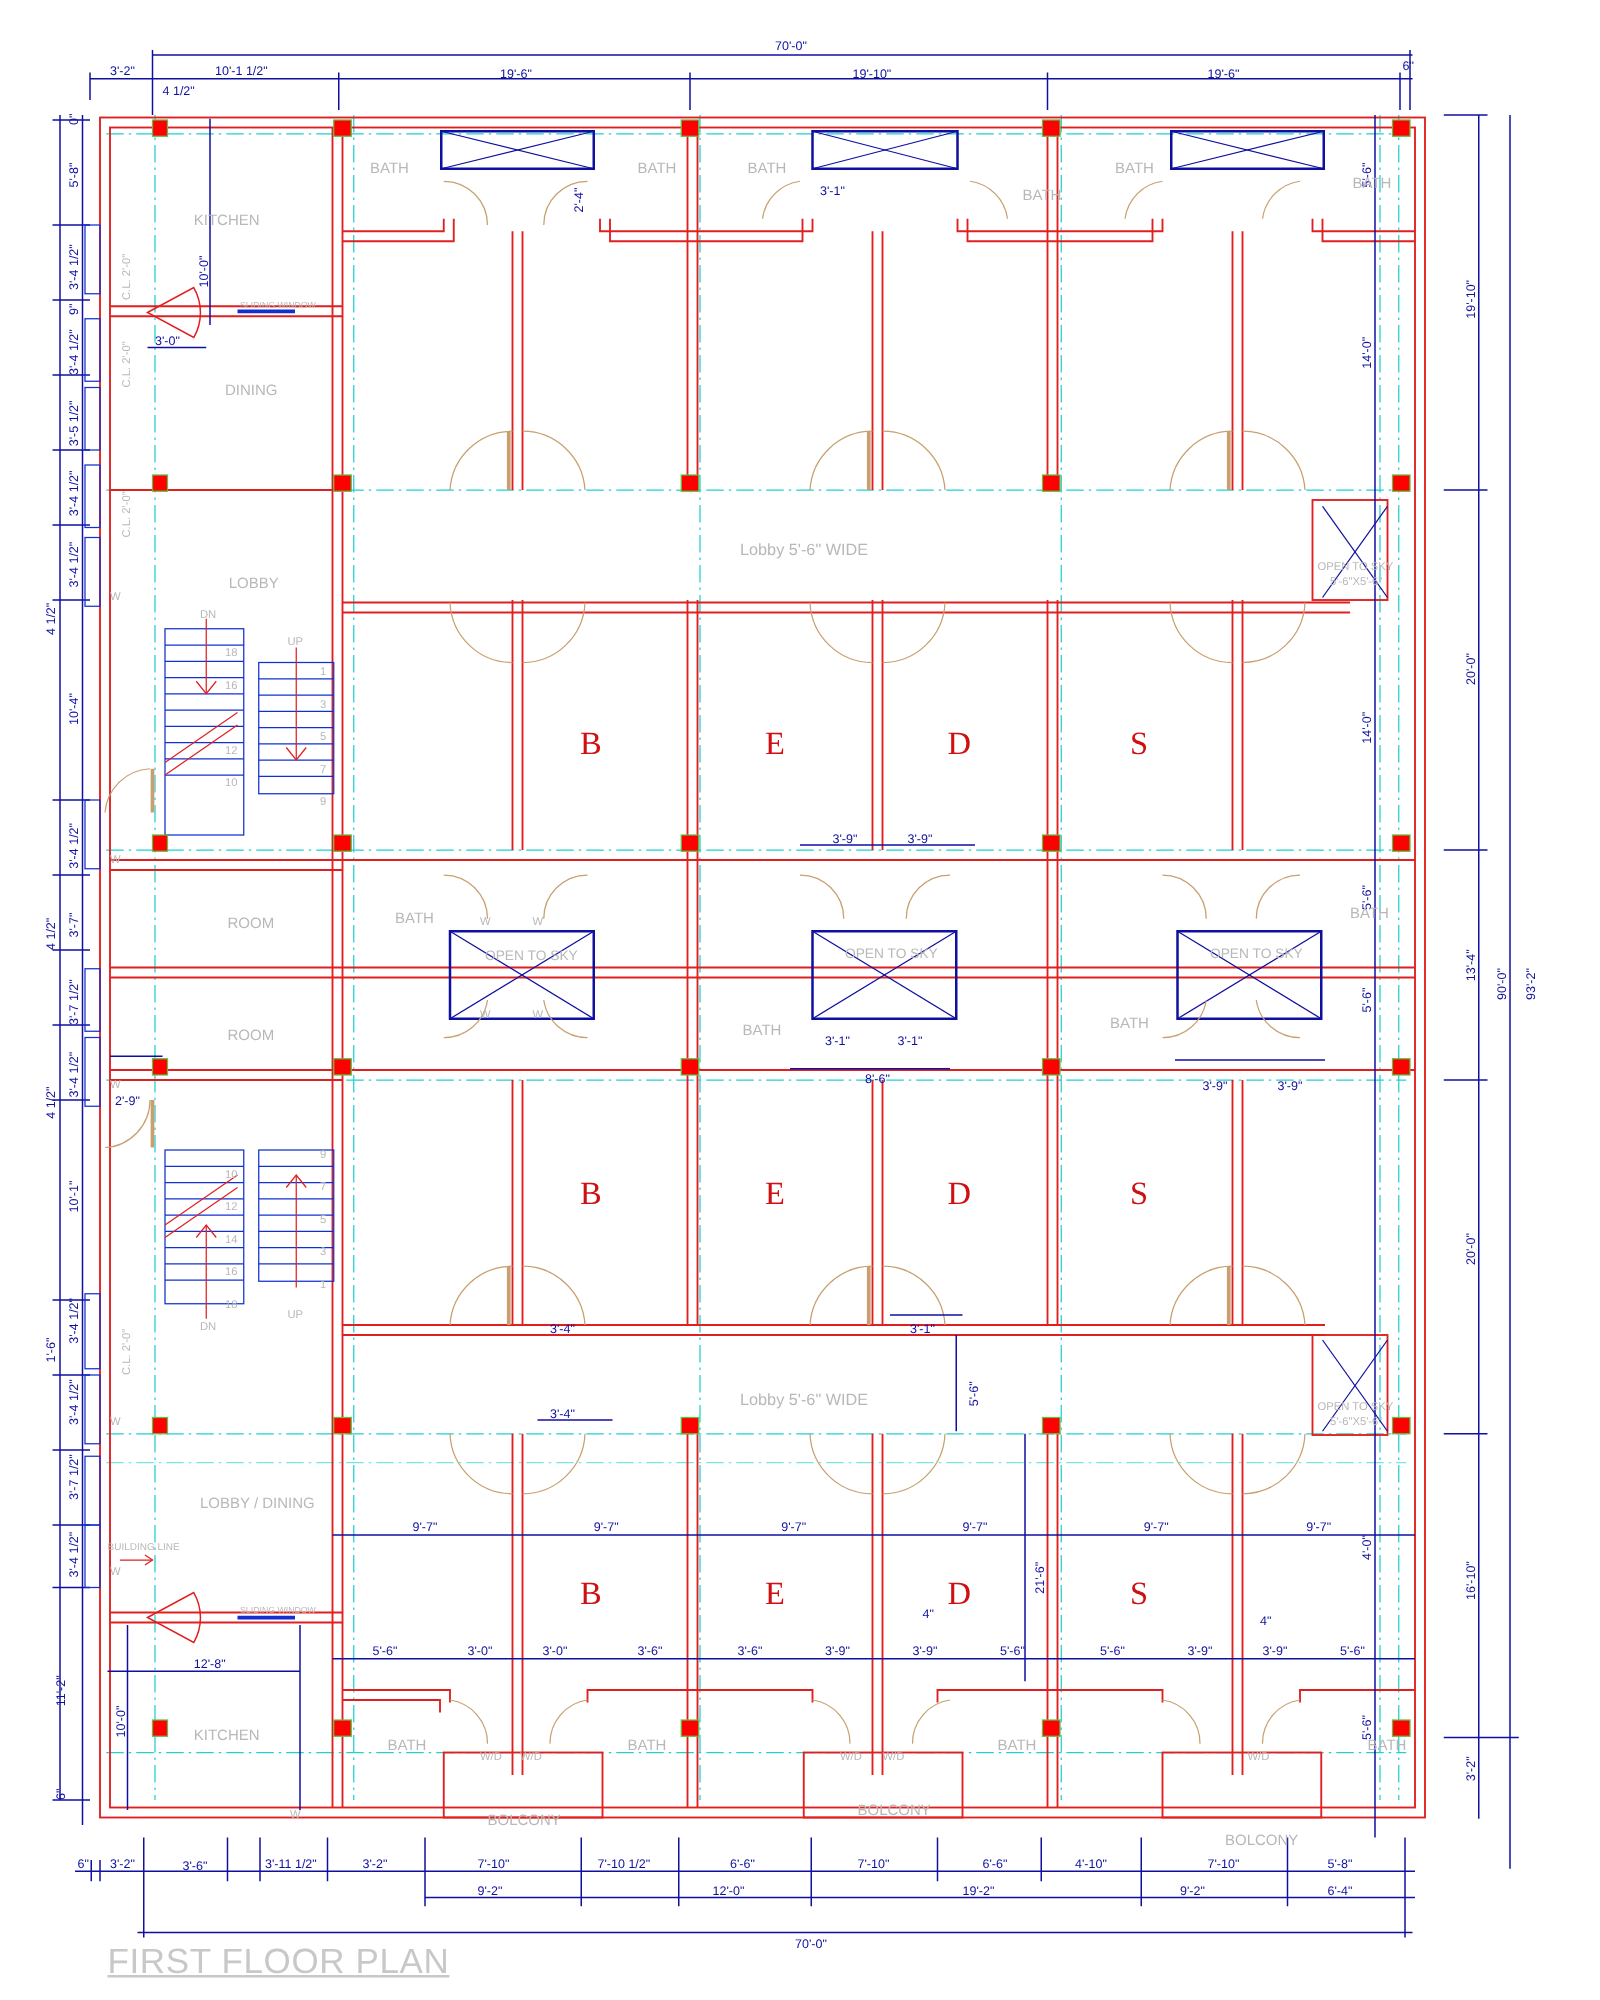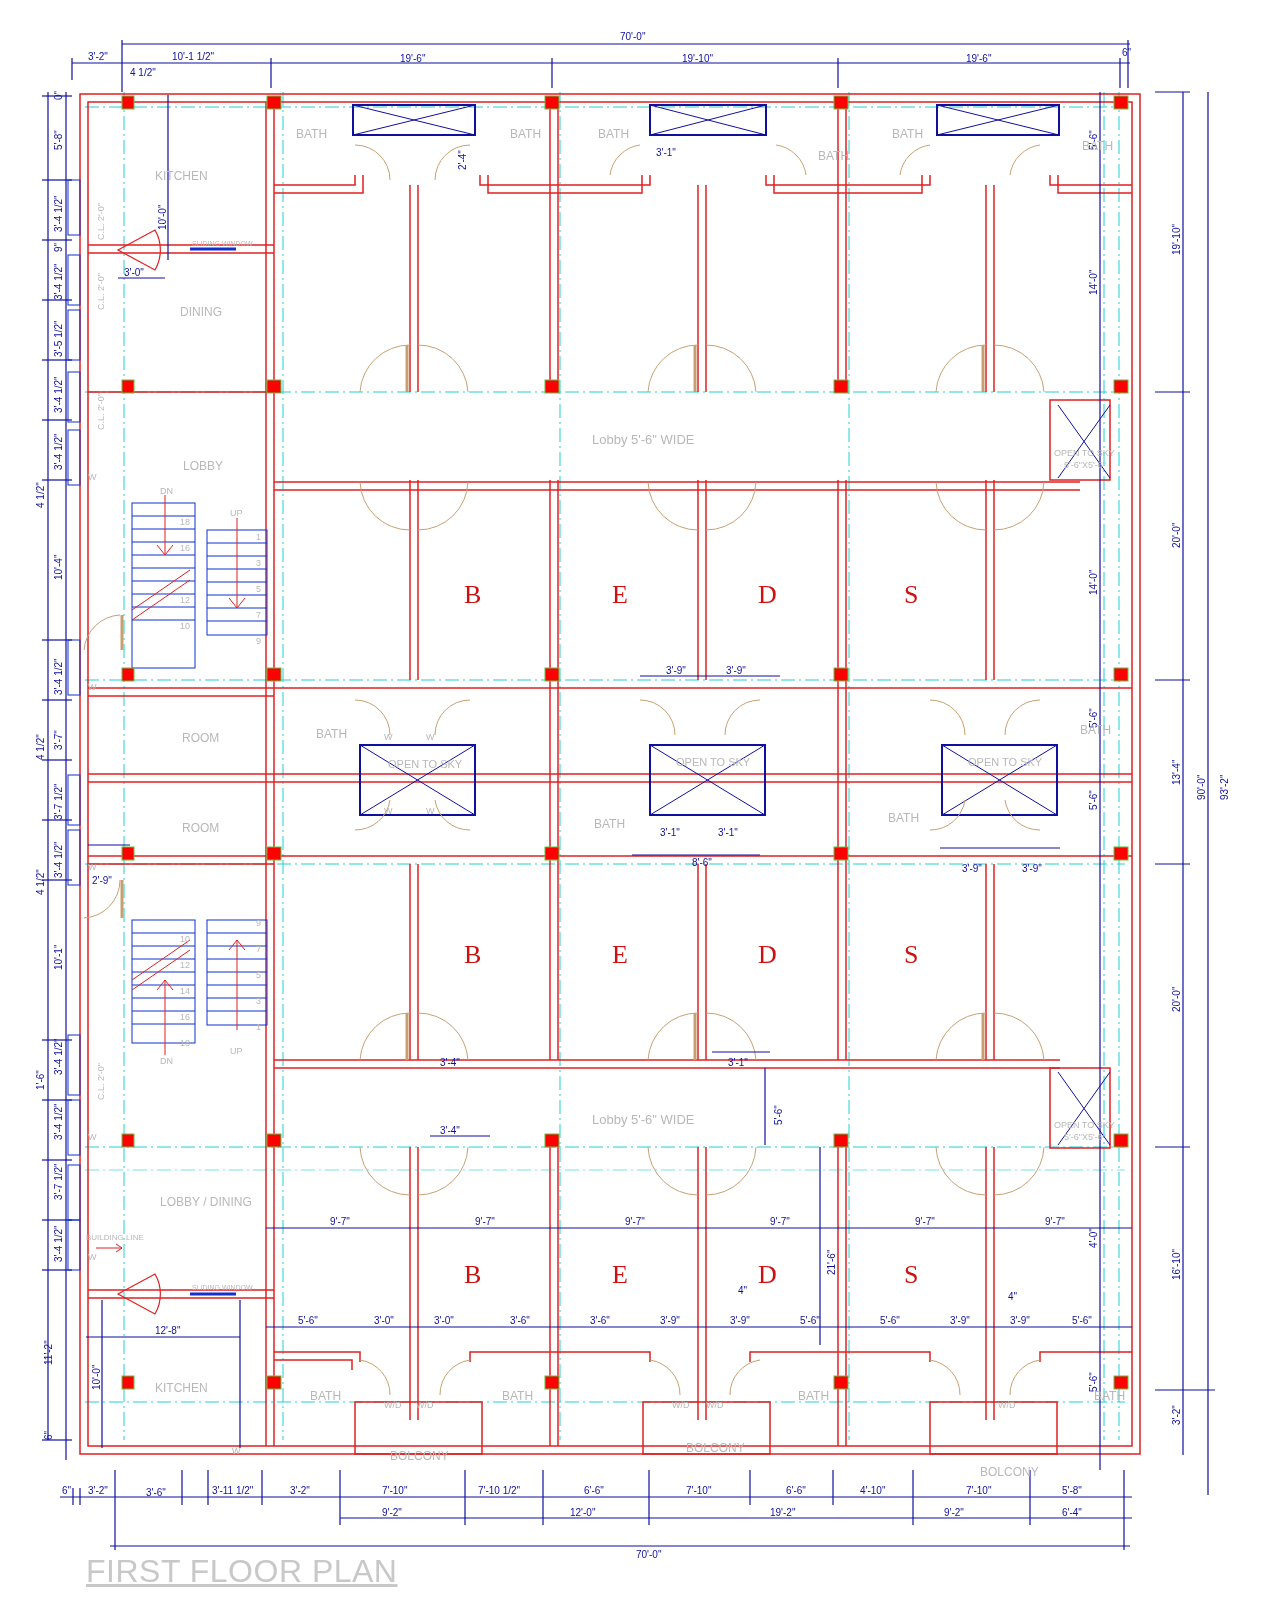--- a/index.html
+++ b/index.html
@@ -1,21 +1,21 @@
 <!DOCTYPE html>
 <html><head>
 <meta charset="utf-8">
 <style>
   html, body { margin: 0; padding: 0; background: #ffffff; }
   body { width: 1280px; height: 1600px; position: relative; overflow: hidden; font-family: "Liberation Sans", sans-serif; }
   #plan { position: absolute; left: 0; top: 0; }
   .dim { fill: #1010a0; font-family: "Liberation Sans", sans-serif; font-size: 10px; }
   .room { fill: #b8b8b8; font-family: "Liberation Sans", sans-serif; font-size: 12px; }
   .big { fill: #d01010; font-family: "Liberation Serif", serif; font-size: 26px; }
-  .title { position: absolute; left: 86px; top: 1553px; font-size: 32px; color: #c8c8c8; letter-spacing: 0.5px; }
+  .title { position: absolute; left: 86px; top: 1553px; font-size: 28px; color: #c8c8c8; letter-spacing: 0.5px; }
 </style>
 </head>
 <body>
 
 <svg id="plan" width="1280" height="1600" viewBox="0 0 1280 1600" xmlns="http://www.w3.org/2000/svg">
   <defs>
     <pattern id="none" width="1" height="1"></pattern>
   </defs>
 
   <g stroke="#20d0d0" stroke-width="1" stroke-dasharray="14,4,2,4" fill="none">

